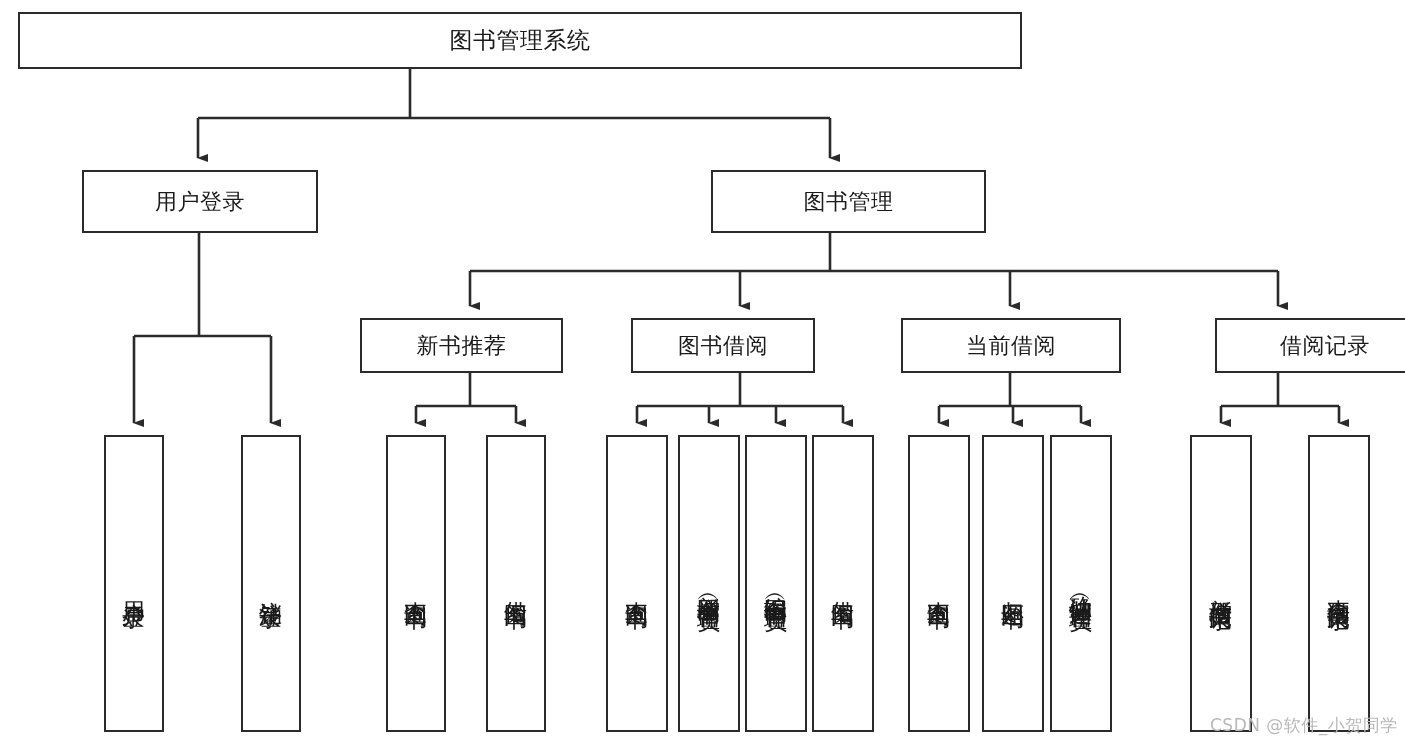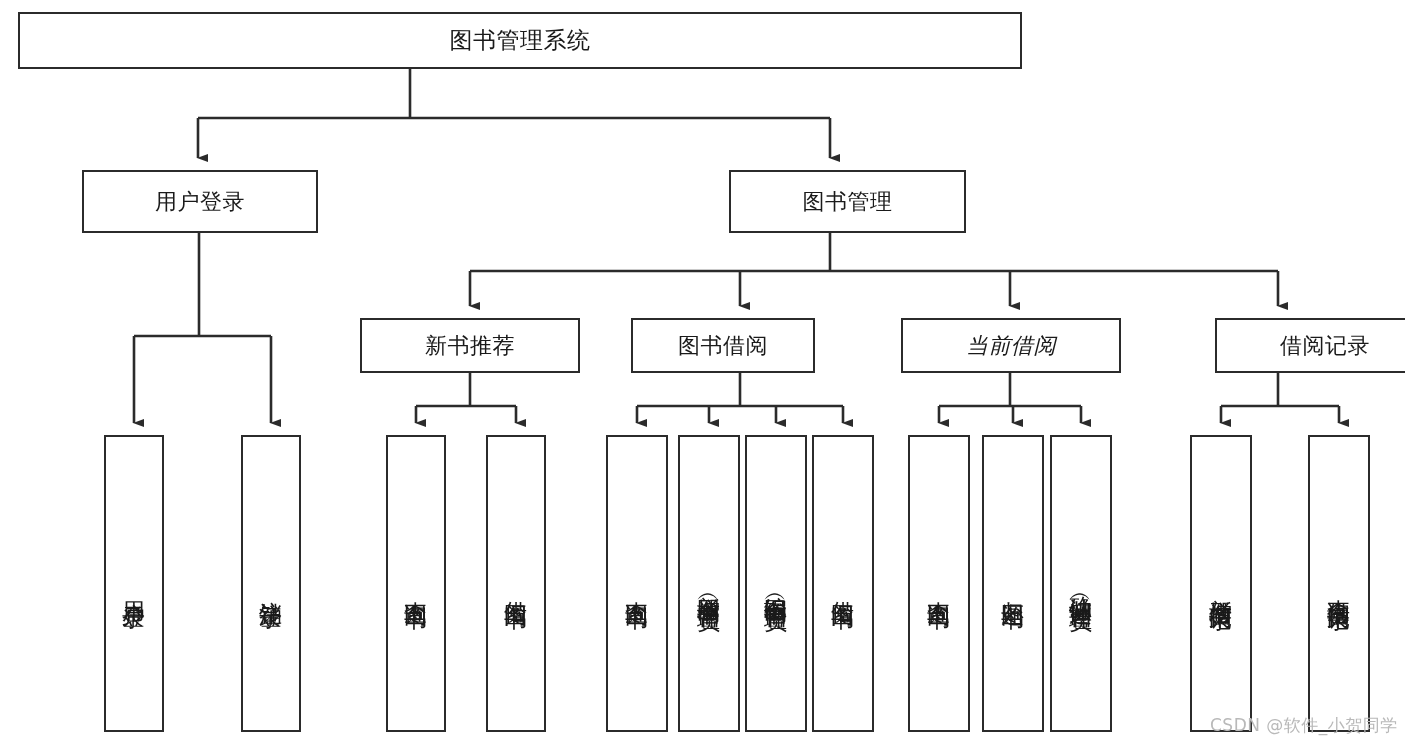--- a/index.html
+++ b/index.html
@@ -132,31 +132,31 @@
     </g>
   </svg>
 
   <div class="node horiz root" style="left: 18px; top: 12px; width: 1004px; height: 57px; border-color: rgb(43, 43, 43); background: rgb(255, 255, 255); color: rgb(26, 26, 26);">
     <span class="node-label">图书管理系统</span>
   </div>
 
   <div class="node horiz" style="left: 82px; top: 170px; width: 236px; height: 63px; border-color: rgb(43, 43, 43); background: rgb(255, 255, 255); color: rgb(26, 26, 26);">
     <span class="node-label">用户登录</span>
   </div>
-  <div class="node horiz" style="left: 729px; top: 170px; width: 237px; height: 63px; border-color: rgb(43, 43, 43); background: rgb(255, 255, 255); color: rgb(26, 26, 26);">
+  <div class="node horiz" style="left: 711px; top: 170px; width: 275px; height: 63px; border-color: rgb(43, 43, 43); background: rgb(255, 255, 255); color: rgb(26, 26, 26);">
     <span class="node-label">图书管理</span>
   </div>
 
-  <div class="node horiz" style="left: 360px; top: 318px; width: 220px; height: 55px; border-color: rgb(43, 43, 43); background: rgb(255, 255, 255); color: rgb(26, 26, 26);">
+  <div class="node horiz" style="left: 360px; top: 318px; width: 203px; height: 55px; border-color: rgb(43, 43, 43); background: rgb(255, 255, 255); color: rgb(26, 26, 26);">
     <span class="node-label">新书推荐</span>
   </div>
   <div class="node horiz" style="left: 631px; top: 318px; width: 184px; height: 55px; border-color: rgb(43, 43, 43); background: rgb(255, 255, 255); color: rgb(26, 26, 26);">
     <span class="node-label">图书借阅</span>
   </div>
-  <div class="node horiz" style="left: 901px; top: 318px; width: 220px; height: 55px; border-color: rgb(43, 43, 43); background: rgb(255, 255, 255); color: rgb(26, 26, 26); font-style: italic;">
+  <div class="node horiz" style="left: 901px; top: 318px; width: 220px; height: 55px; border-color: rgb(43, 43, 43); background: rgb(255, 255, 255); color: rgb(26, 26, 26);">
     <span class="node-label">当前借阅</span>
   </div>
   <div class="node horiz" style="left: 1171px; top: 318px; width: 220px; height: 55px; border-color: rgb(43, 43, 43); background: rgb(255, 255, 255); color: rgb(26, 26, 26); margin-left: 44px;">
     <span class="node-label">借阅记录</span>
   </div>
 
   <div class="node vert" style="left: 104px; top: 435px; width: 60px; height: 297px; border-color: rgb(43, 43, 43); background: rgb(255, 255, 255); color: rgb(26, 26, 26);">
     <span class="node-label">用户登录</span>
   </div>
   <div class="node vert" style="left: 241px; top: 435px; width: 60px; height: 297px; border-color: rgb(43, 43, 43); background: rgb(255, 255, 255); color: rgb(26, 26, 26);">

